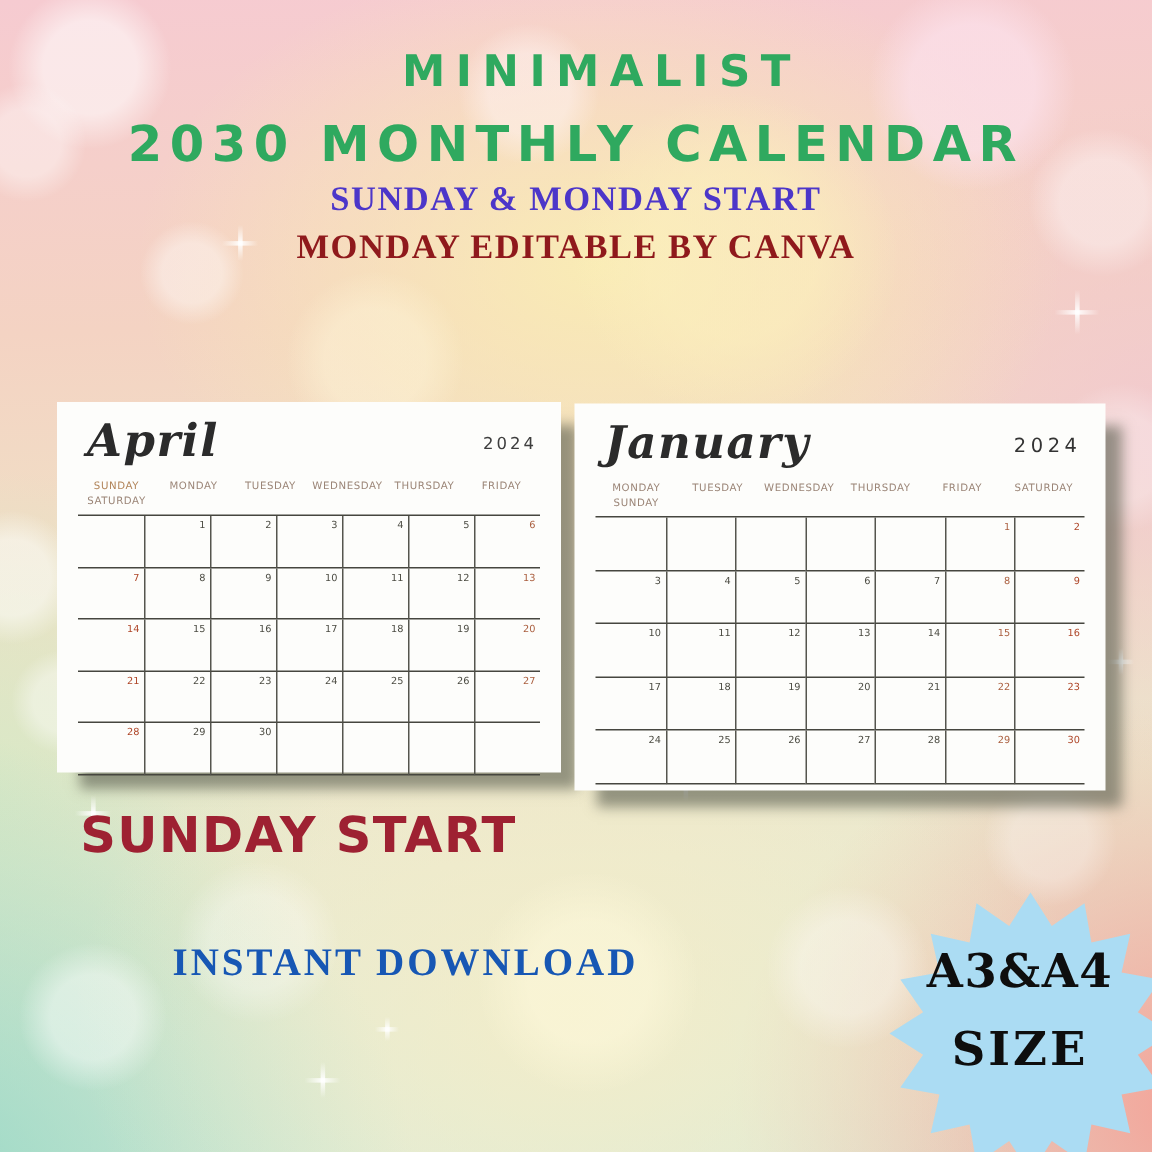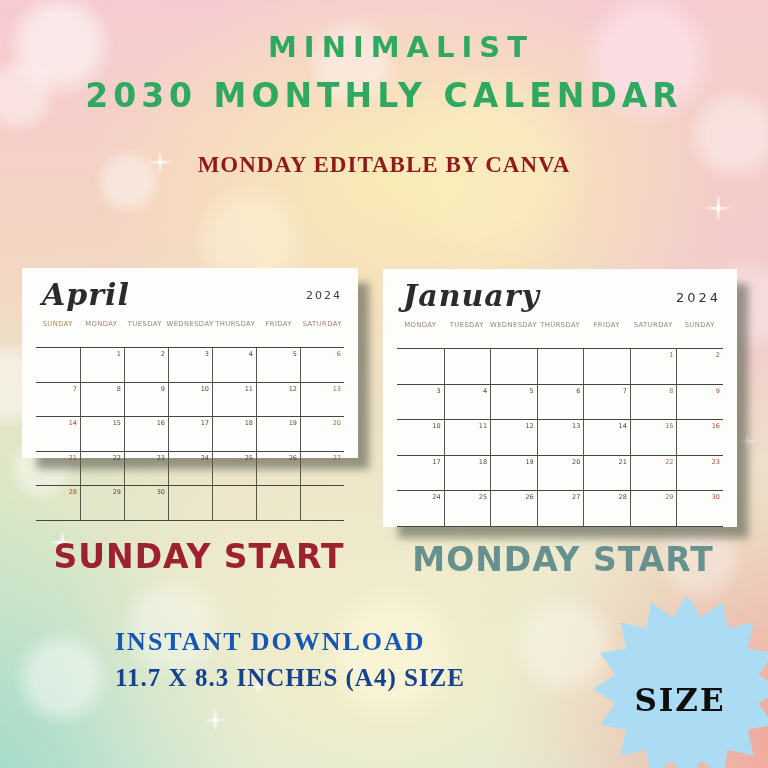--- a/index.html
+++ b/index.html
@@ -45,28 +45,28 @@
   .t-center{position:absolute;left:0;width:768px;text-align:center;}
   .title1{top:30px;font-size:29px;font-weight:bold;letter-spacing:7px;color:#2fa95f;padding-left:17px;}
   .title2{top:76px;font-size:33px;font-weight:bold;letter-spacing:5px;color:#2fa95f;}
   .serifline{font-family:"Liberation Serif","DejaVu Serif",serif;font-weight:bold;}
   .sub1{top:120px;font-size:23px;letter-spacing:1px;color:#4c36c9;}
   .sub2{top:152px;font-size:23px;letter-spacing:1px;color:#8f191c;}
   .sub3{top:185px;font-size:24px;letter-spacing:1px;color:#e12526;}
 
   .calendar-card{position:absolute;background:#fdfdfb;box-shadow:13px 13px 8px -2px rgba(92,96,80,.62);
     padding:12px 14px 0 14px;box-sizing:border-box;}
-  .cal-april{left:22px;top:268px;width:336px;height:190px;}
+  .cal-april{left:38px;top:268px;width:336px;height:247px;}
   .cal-june{left:383px;top:269px;width:354px;height:258px;}
   .cal-title-row{display:flex;justify-content:space-between;align-items:flex-start;height:36px;}
   .cal-month{font-family:"DejaVu Serif",serif;font-style:italic;font-weight:600;font-size:30px;color:#2b2b2b;
     letter-spacing:1px;line-height:1;margin-left:6px;}
   .cal-year{font-size:11px;letter-spacing:2px;color:#3e3e3e;margin-top:9px;margin-right:2px;}
   .cal-june .cal-year{font-size:13px;letter-spacing:3px;color:#333;}
-  .cal-head{display:grid;grid-template-columns:repeat(7,1fr);margin-top:3px;margin-bottom:18px;}
+  .cal-head{display:grid;grid-template-columns:repeat(6,1fr);margin-top:3px;margin-bottom:4px;}
   .cal-head span{font-size:6.8px;letter-spacing:.4px;color:#9b8577;text-align:center;line-height:10px;}
   .cal-head span.hd-sun{color:#b2855a;}
   .cal-grid{display:grid;grid-template-columns:repeat(7,1fr);border-top:1.6px solid #46463f;}
   .cal-april .cal-grid{grid-auto-rows:34.5px;}
   .cal-june  .cal-grid{grid-auto-rows:35.5px;}
   .cell{border-bottom:1.5px solid #46463f;text-align:right;padding:2px 3px 0 0;box-sizing:border-box;
     font-size:6.5px;color:#4b4b42;}
   .cell:not(:nth-child(7n+1)){border-left:1.2px solid #55554e;}
   .cell.sat span{color:#aa5e3e;}
   .cell.sun span{color:#ae4527;}
@@ -114,20 +114,21 @@
   <div class="sparkle s1"></div>
   <div class="sparkle s2"></div>
   <div class="sparkle s3"></div>
   <div class="sparkle s4"></div>
   <div class="sparkle s5"></div>
   <div class="sparkle s6"></div>
   <div class="sparkle s7"></div>
 
   <div class="t-center title1">MINIMALIST</div>
   <div class="t-center title2">2030 MONTHLY CALENDAR</div>
+  <div class="t-center serifline sub1">SUNDAY &amp; MONDAY START</div>
   <div class="t-center serifline sub2">MONDAY EDITABLE BY CANVA</div>
 
   <div class="calendar-card cal-april">
     <div class="cal-title-row">
       <span class="cal-month">April</span>
       <span class="cal-year">2024</span>
     </div>
     <div class="cal-head">
         <span class="hd-sun">SUNDAY</span>
         <span>MONDAY</span>
@@ -223,25 +224,24 @@
         <div class="cell"><span>25</span></div>
         <div class="cell"><span>26</span></div>
         <div class="cell"><span>27</span></div>
         <div class="cell"><span>28</span></div>
         <div class="cell sat"><span>29</span></div>
         <div class="cell sun"><span>30</span></div>
       </div>
   </div>
 
   <div class="caption caption-sunday">SUNDAY START</div>
-  <div class="caption caption-monday">MONDAY START</div>
 
   <div class="footer-line instant">INSTANT DOWNLOAD</div>
-  <div class="footer-line size-a4">11.7 X 8.3 INCHES (A4) SIZE</div>
 
   <div class="badge">
     <svg width="190" height="190" viewBox="0 0 190 190">
       <polygon id="star-poly" points="95.0,1.0 109.2,23.4 131.0,8.2 135.6,34.3 161.5,28.5 155.7,54.4 181.8,59.0 166.6,80.8 189.0,95.0 166.6,109.2 181.8,131.0 155.7,135.6 161.5,161.5 135.6,155.7 131.0,181.8 109.2,166.6 95.0,189.0 80.8,166.6 59.0,181.8 54.4,155.7 28.5,161.5 34.3,135.6 8.2,131.0 23.4,109.2 1.0,95.0 23.4,80.8 8.2,59.0 34.3,54.4 28.5,28.5 54.4,34.3 59.0,8.2 80.8,23.4" fill="#abdcf3"></polygon>
     </svg>
+    <div class="badge-text badge-line1">A3&amp;A4</div>
     <div class="badge-text badge-line2">SIZE</div>
   </div>
 
 </div>
 
 </body></html>

